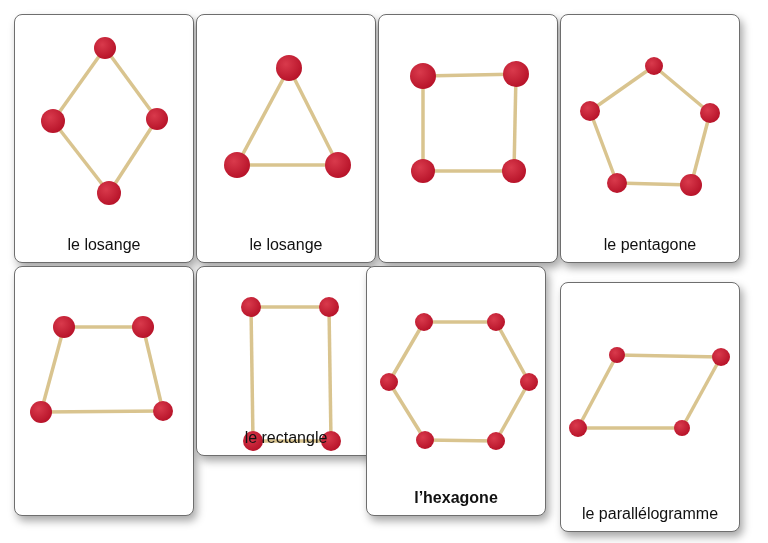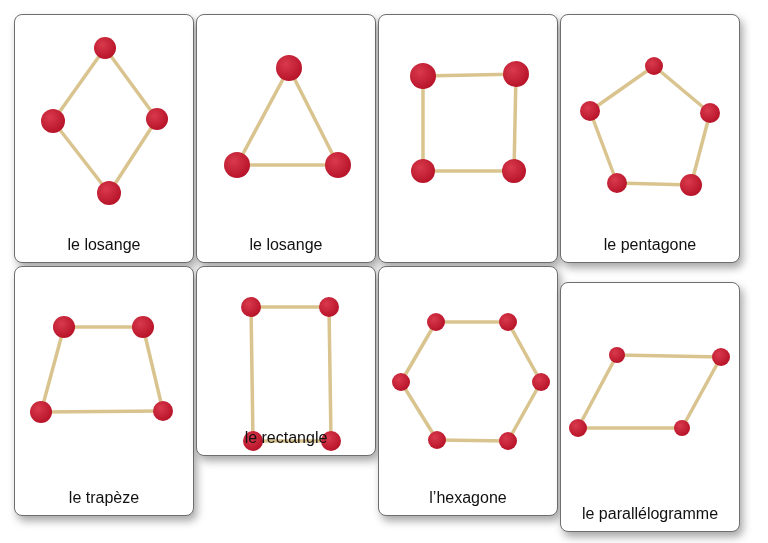--- a/index.html
+++ b/index.html
@@ -100,42 +100,41 @@
         </defs>
         <line x1="49" y1="60" x2="128" y2="60" stroke="#d9c48f" stroke-width="3.5"></line>
         <line x1="49" y1="60" x2="26" y2="145" stroke="#d9c48f" stroke-width="3.5"></line>
         <line x1="128" y1="60" x2="148" y2="144" stroke="#d9c48f" stroke-width="3.5"></line>
         <line x1="26" y1="145" x2="148" y2="144" stroke="#d9c48f" stroke-width="3.5"></line>
         <circle cx="49" cy="60" r="11" fill="url(#g4)"></circle>
         <circle cx="128" cy="60" r="11" fill="url(#g4)"></circle>
         <circle cx="26" cy="145" r="11" fill="url(#g4)"></circle>
         <circle cx="148" cy="144" r="10" fill="url(#g4)"></circle>
       </svg>
-    <div class="label">le trapèze</div>
   </div>
   <div class="card" style="left:196px;top:266px;width:180px;height:190px;">
     <svg width="180" height="250">
         <defs>
           <radialGradient id="g5" cx="38%" cy="35%" r="65%">
             <stop offset="0%" stop-color="#d93a4c"></stop>
             <stop offset="100%" stop-color="#b8142a"></stop>
           </radialGradient>
         </defs>
         <line x1="54" y1="40" x2="132" y2="40" stroke="#d9c48f" stroke-width="3.5"></line>
         <line x1="54" y1="40" x2="56" y2="174" stroke="#d9c48f" stroke-width="3.5"></line>
         <line x1="132" y1="40" x2="134" y2="174" stroke="#d9c48f" stroke-width="3.5"></line>
         <line x1="56" y1="174" x2="134" y2="174" stroke="#d9c48f" stroke-width="3.5"></line>
         <circle cx="54" cy="40" r="10" fill="url(#g5)"></circle>
         <circle cx="132" cy="40" r="10" fill="url(#g5)"></circle>
         <circle cx="56" cy="174" r="10" fill="url(#g5)"></circle>
         <circle cx="134" cy="174" r="10" fill="url(#g5)"></circle>
       </svg>
     <div class="label">le rectangle</div>
   </div>
-  <div class="card" style="left:378px;top:266px;width:180px;height:250px;">
+  <div class="card" style="left:366px;top:266px;width:180px;height:250px;font-weight:bold;">
     <svg width="180" height="250">
         <defs>
           <radialGradient id="g6" cx="38%" cy="35%" r="65%">
             <stop offset="0%" stop-color="#d93a4c"></stop>
             <stop offset="100%" stop-color="#b8142a"></stop>
           </radialGradient>
         </defs>
         <line x1="57" y1="55" x2="129" y2="55" stroke="#d9c48f" stroke-width="3.5"></line>
         <line x1="57" y1="55" x2="22" y2="115" stroke="#d9c48f" stroke-width="3.5"></line>
         <line x1="129" y1="55" x2="162" y2="115" stroke="#d9c48f" stroke-width="3.5"></line>

